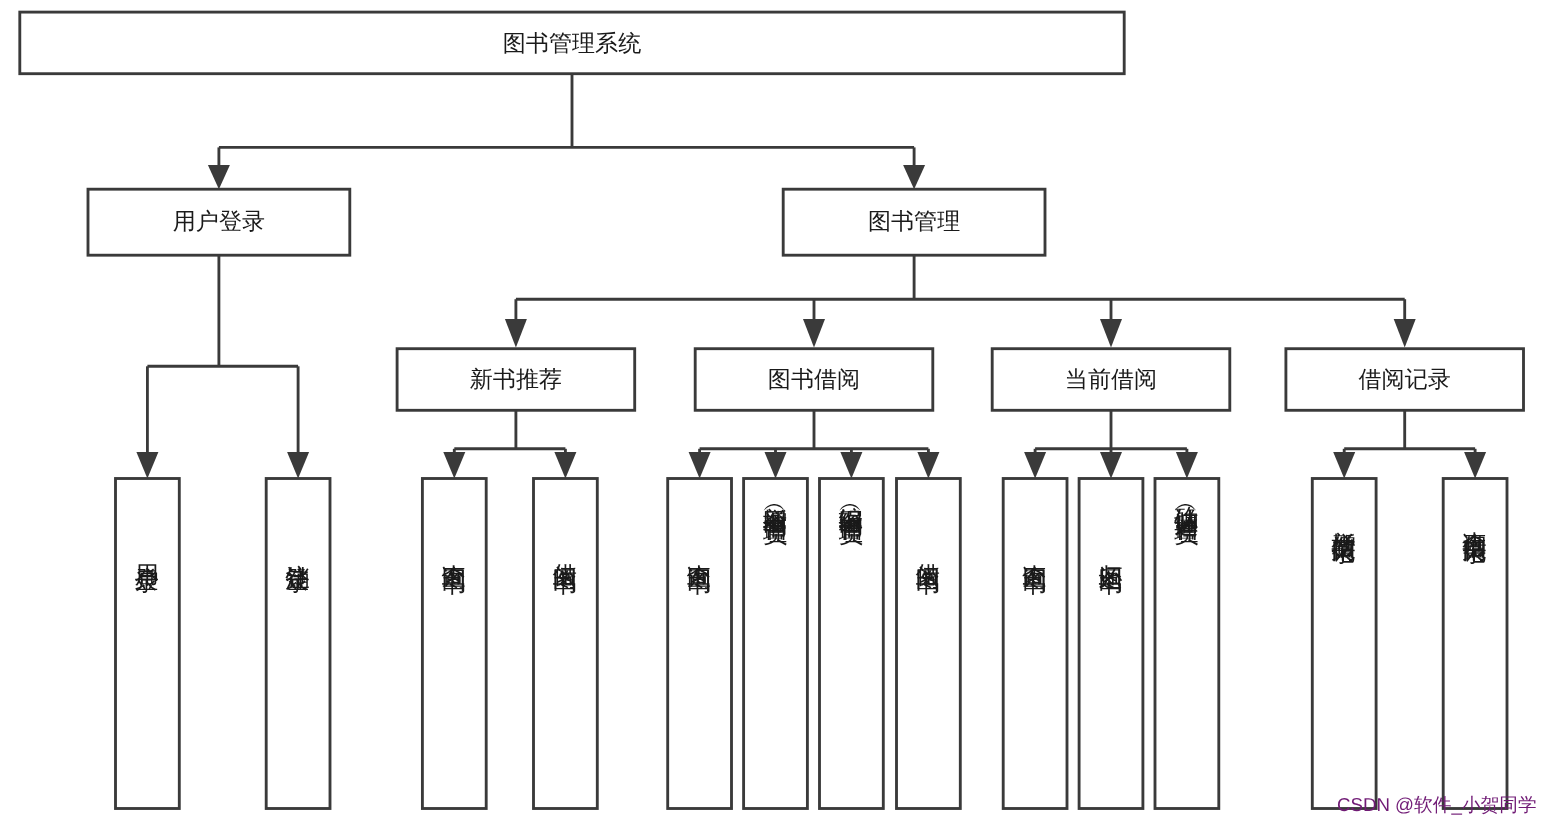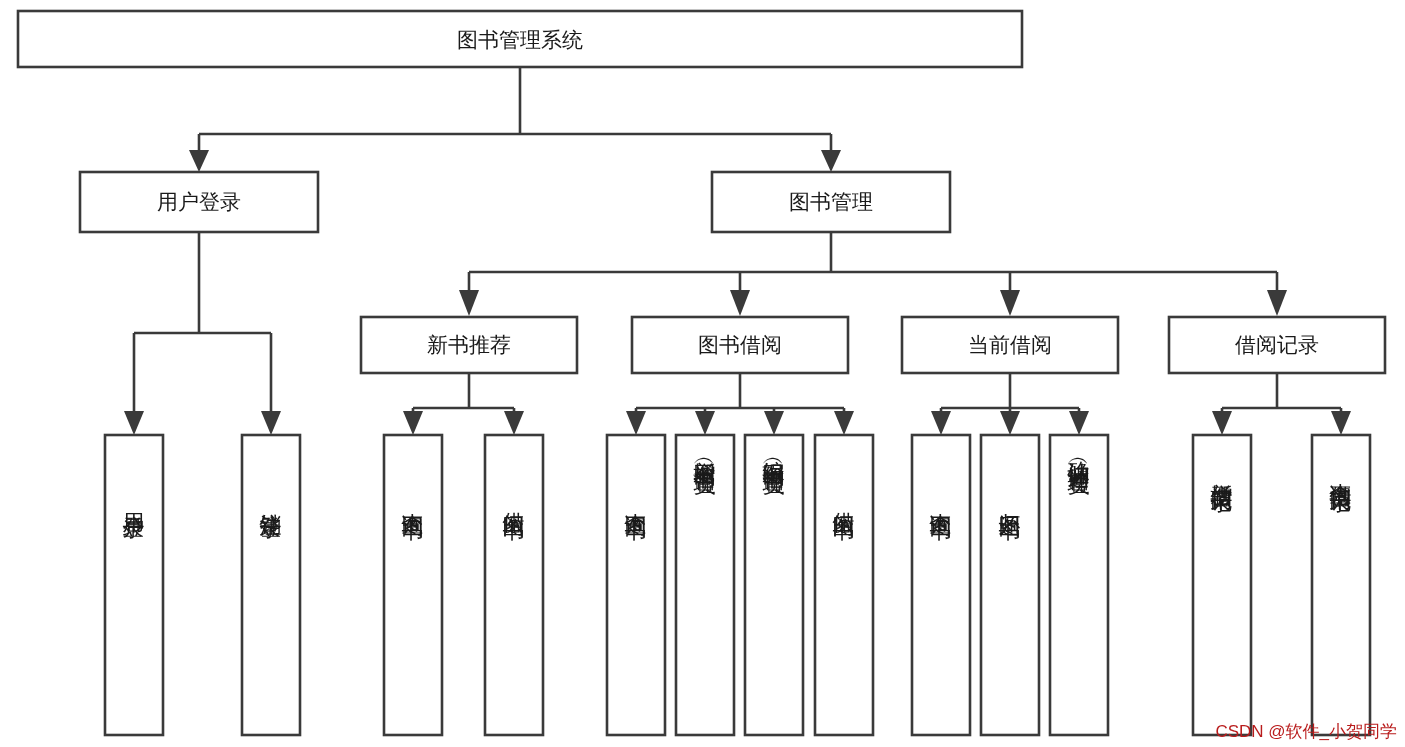--- a/index.html
+++ b/index.html
@@ -63,21 +63,21 @@
     color: #1a1a1a;
     letter-spacing: 2px;
     white-space: nowrap;
   }
   .watermark {
     position: absolute;
     right: 8px;
     bottom: 4px;
     font-family: "Liberation Sans", "DejaVu Sans", sans-serif;
     font-size: 17px;
-    color: #b91c1c;
+    color: #701a75;
     white-space: nowrap;
     pointer-events: none;
   }
 </style>
 </head>
 <body>
 
 <div id="diagram-root">
 
   <svg class="tree-svg" viewBox="0 0 1405 747" xmlns="http://www.w3.org/2000/svg">

